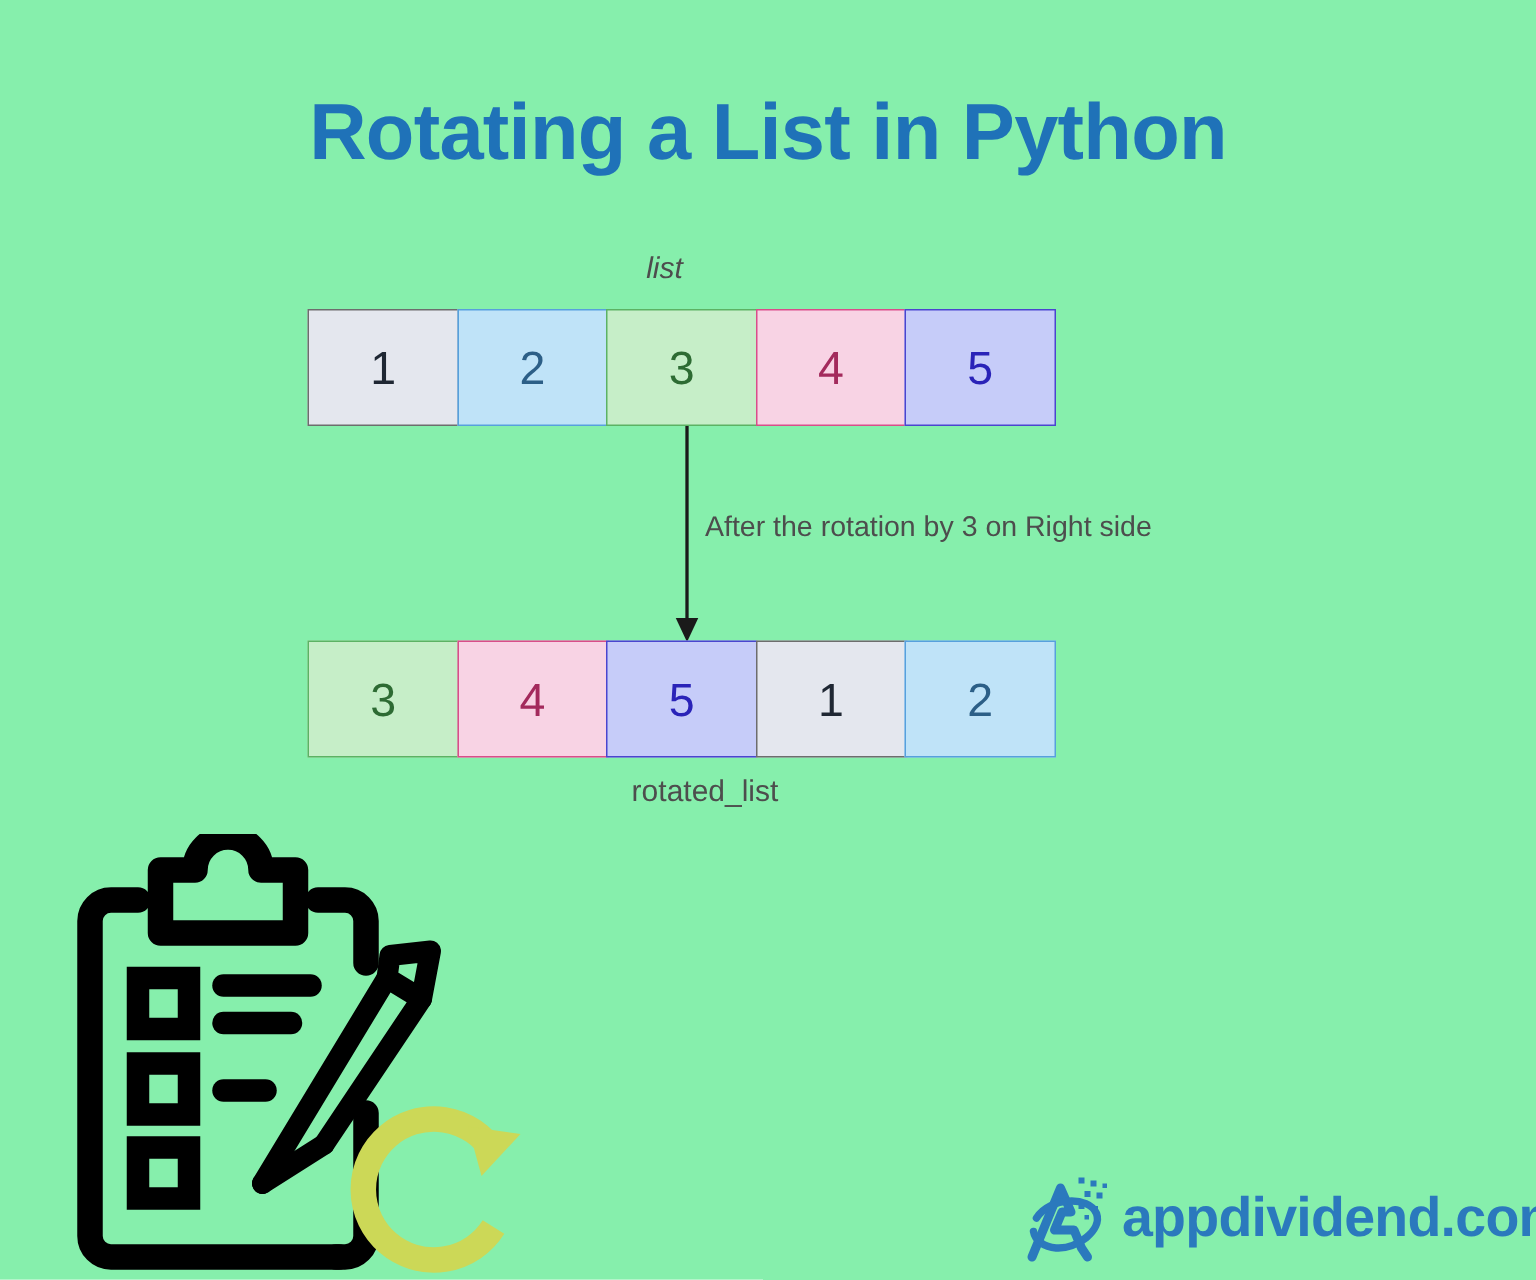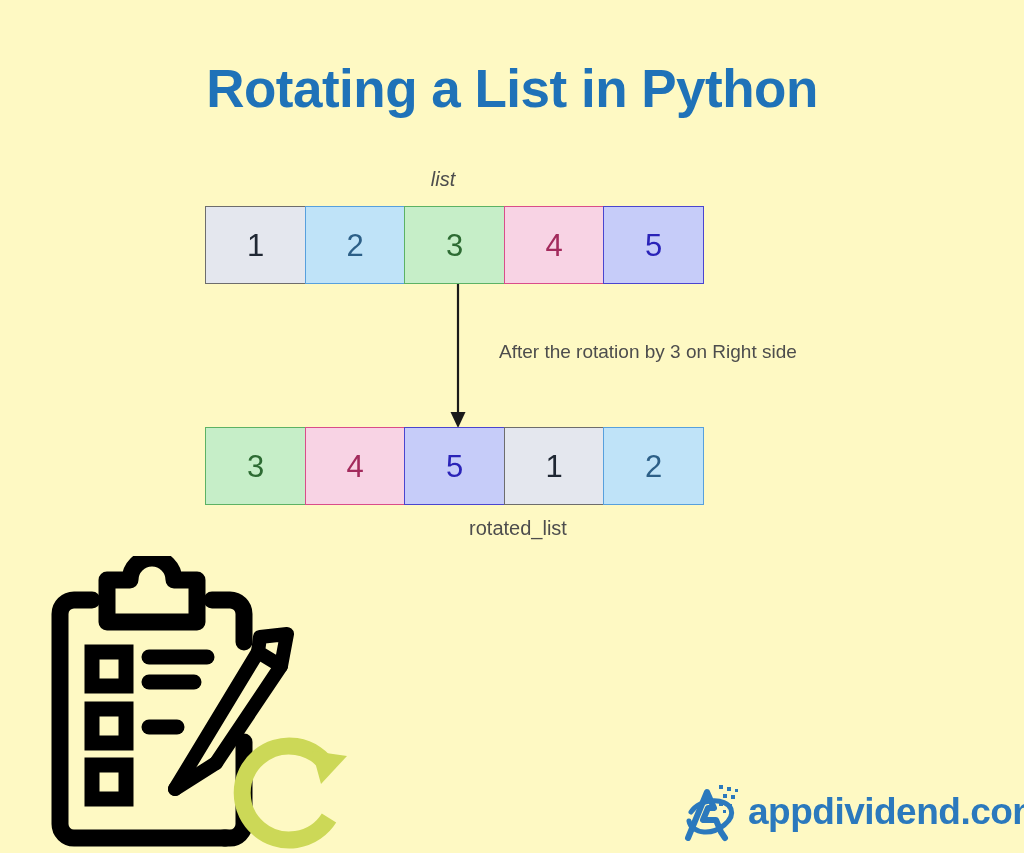--- a/index.html
+++ b/index.html
@@ -12,21 +12,21 @@
     background: #ffffff;
     font-family: "Liberation Sans", sans-serif;
     overflow: hidden;
     position: relative;
   }
 
   #canvas {
     position: relative;
     width: 1024px;
     height: 853px;
-    background: #fef9c3;
+    background: #86efac;
   }
 
   
   #page-title {
     position: absolute;
     left: 0;
     top: 58px;
     width: 1024px;
     text-align: center;
     font-size: 53px;
@@ -48,28 +48,26 @@
     top: 168px;
     width: 886px;
     text-align: center;
     font-style: italic;
   }
   #label-rotated-list {
     left: 0;
     top: 517px;
     width: 940px;
     text-align: center;
-    margin-left: 48px;
   }
   #label-rotation-note {
     left: 470px;
     top: 341px;
     font-size: 19px;
     color: #4d4d4d;
-    margin-left: 29px;
   }
 
   
   .array-row {
     position: absolute;
     left: 205px;
     display: flex;
     flex-direction: row;
   }
   #array-original { top: 206px; }

